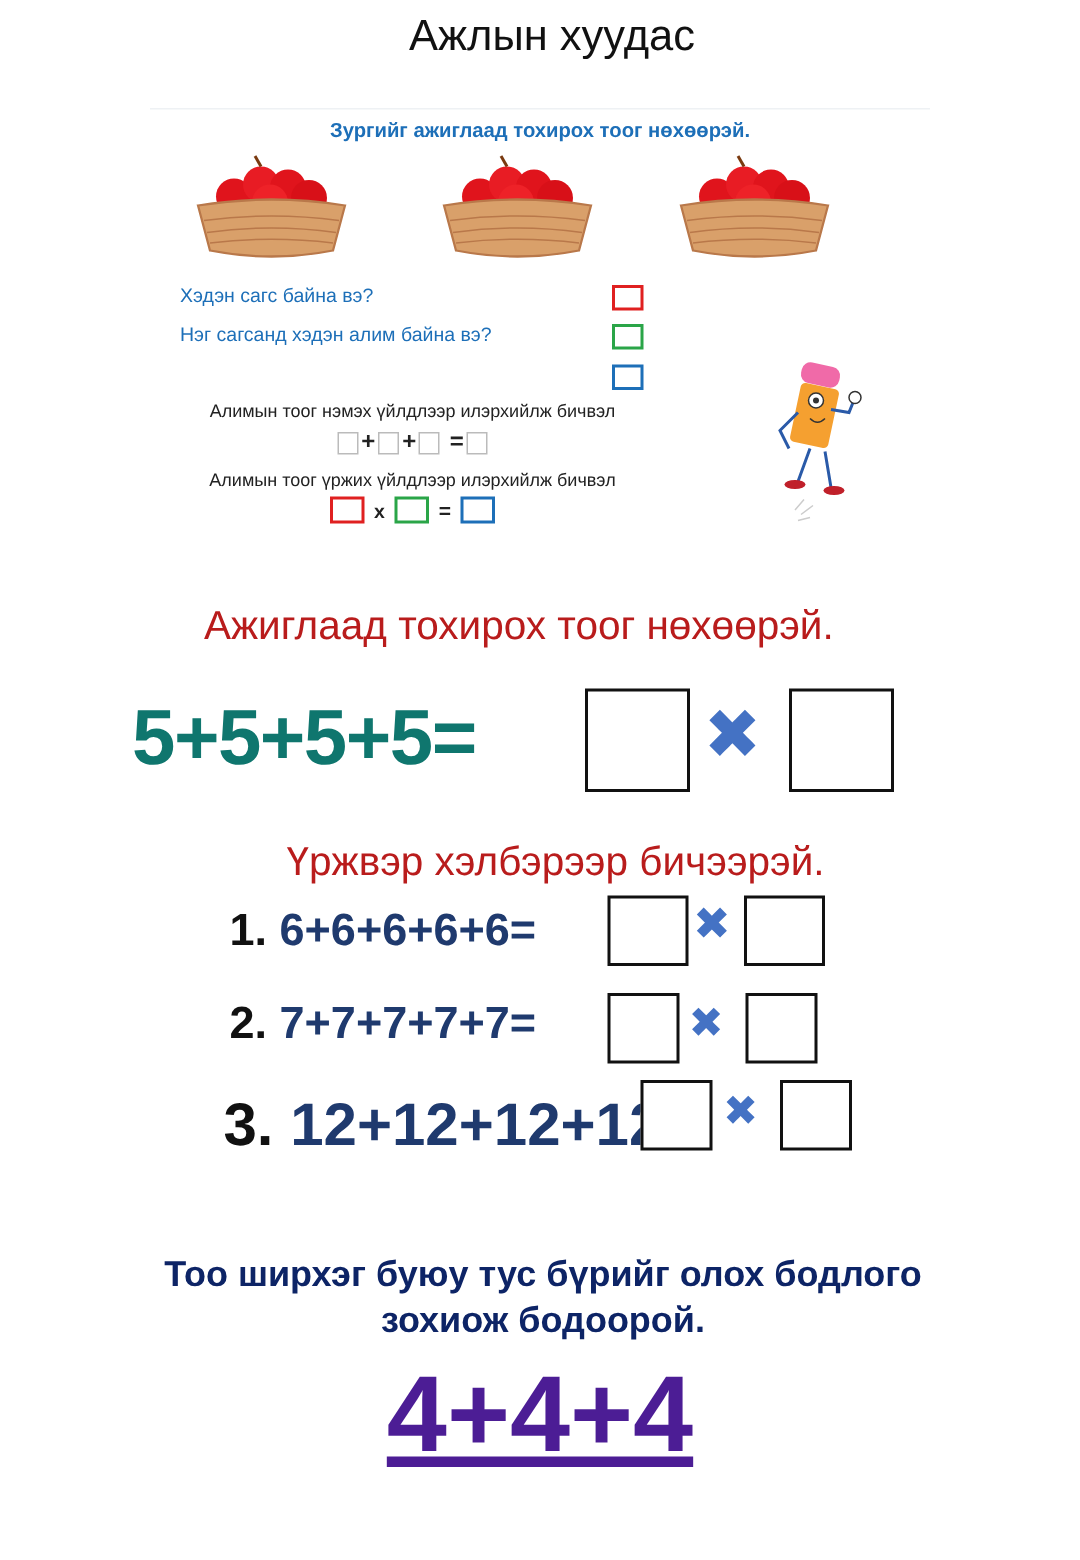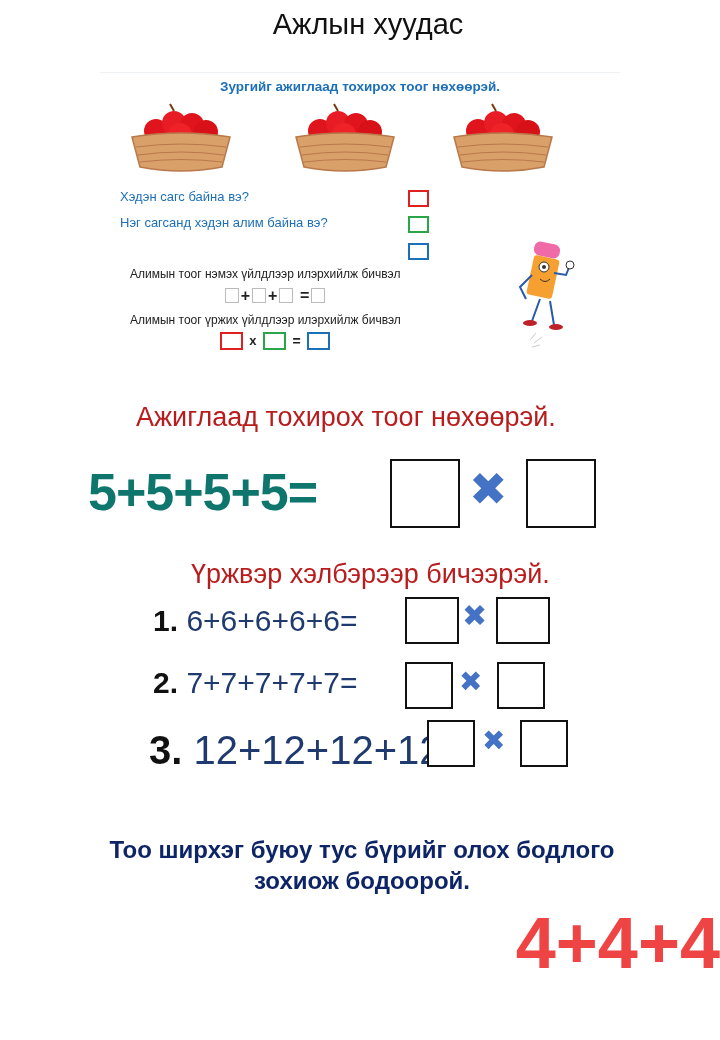--- a/index.html
+++ b/index.html
@@ -4,31 +4,31 @@
 <style>
   html, body { margin:0; padding:0; background:#ffffff; }
   body { width:720px; height:1040px; position:relative; overflow:hidden; font-family:"Liberation Sans", sans-serif; }
   .abs { position:absolute; }
   .title { left:0; width:736px; top:8px; text-align:center; font-size:29px; color:#111; }
   .card { left:100px; top:72px; width:520px; height:290px; border-top:1px solid #eef1f4; }
   .card-title { left:0; width:520px; top:6px; text-align:center; font-size:13.5px; font-weight:bold; color:#1d6fb8; }
   .basket { width:110px; height:72px; }
   .q { font-size:13px; color:#1d6fb8; text-align:left; }
   .qbox { width:17px; height:13px; border:2px solid; }
-  .small-black { font-size:12px; color:#222; text-align:left; }
+  .small-black { font-size:12px; color:#222; text-align:center; }
   .gbox { display:inline-block; width:12px; height:13px; border:1px solid #bbb; vertical-align:middle; }
   .op { display:inline-block; font-weight:bold; font-size:16px; color:#222; vertical-align:middle; margin:0 2px; }
   .cbox { display:inline-block; width:19px; height:14px; border:2px solid; vertical-align:middle; }
   .heading2 { font-size:27px; color:#b91c1c; }
   .big-eq { font-size:52px; font-weight:bold; color:#0f766e; letter-spacing:-1px; }
   .box { border:2px solid #111; background:#fff; }
   .num { font-weight:bold; color:#111; }
-  .eq { font-weight:normal; color:#1f3a6e; }
+  .eq { font-weight:bold; color:#1f3a6e; }
   .bottom-h { font-size:24px; font-weight:bold; color:#0d2466; text-align:center; line-height:31px; }
-  .final { font-size:72px; font-weight:bold; color:#ef4444; text-align:right; }
+  .final { font-size:72px; font-weight:bold; color:#4c1d95; text-align:center;text-decoration:underline; }
 </style>
 </head>
 <body>
 
 <div class="abs title">Ажлын хуудас</div>
 
 <div class="abs card">
   <div class="abs card-title">Зургийг ажиглаад тохирох тоог нөхөөрэй.</div>
 
   <svg class="abs basket" style="left:26px;top:28px;" viewBox="0 0 110 72">

